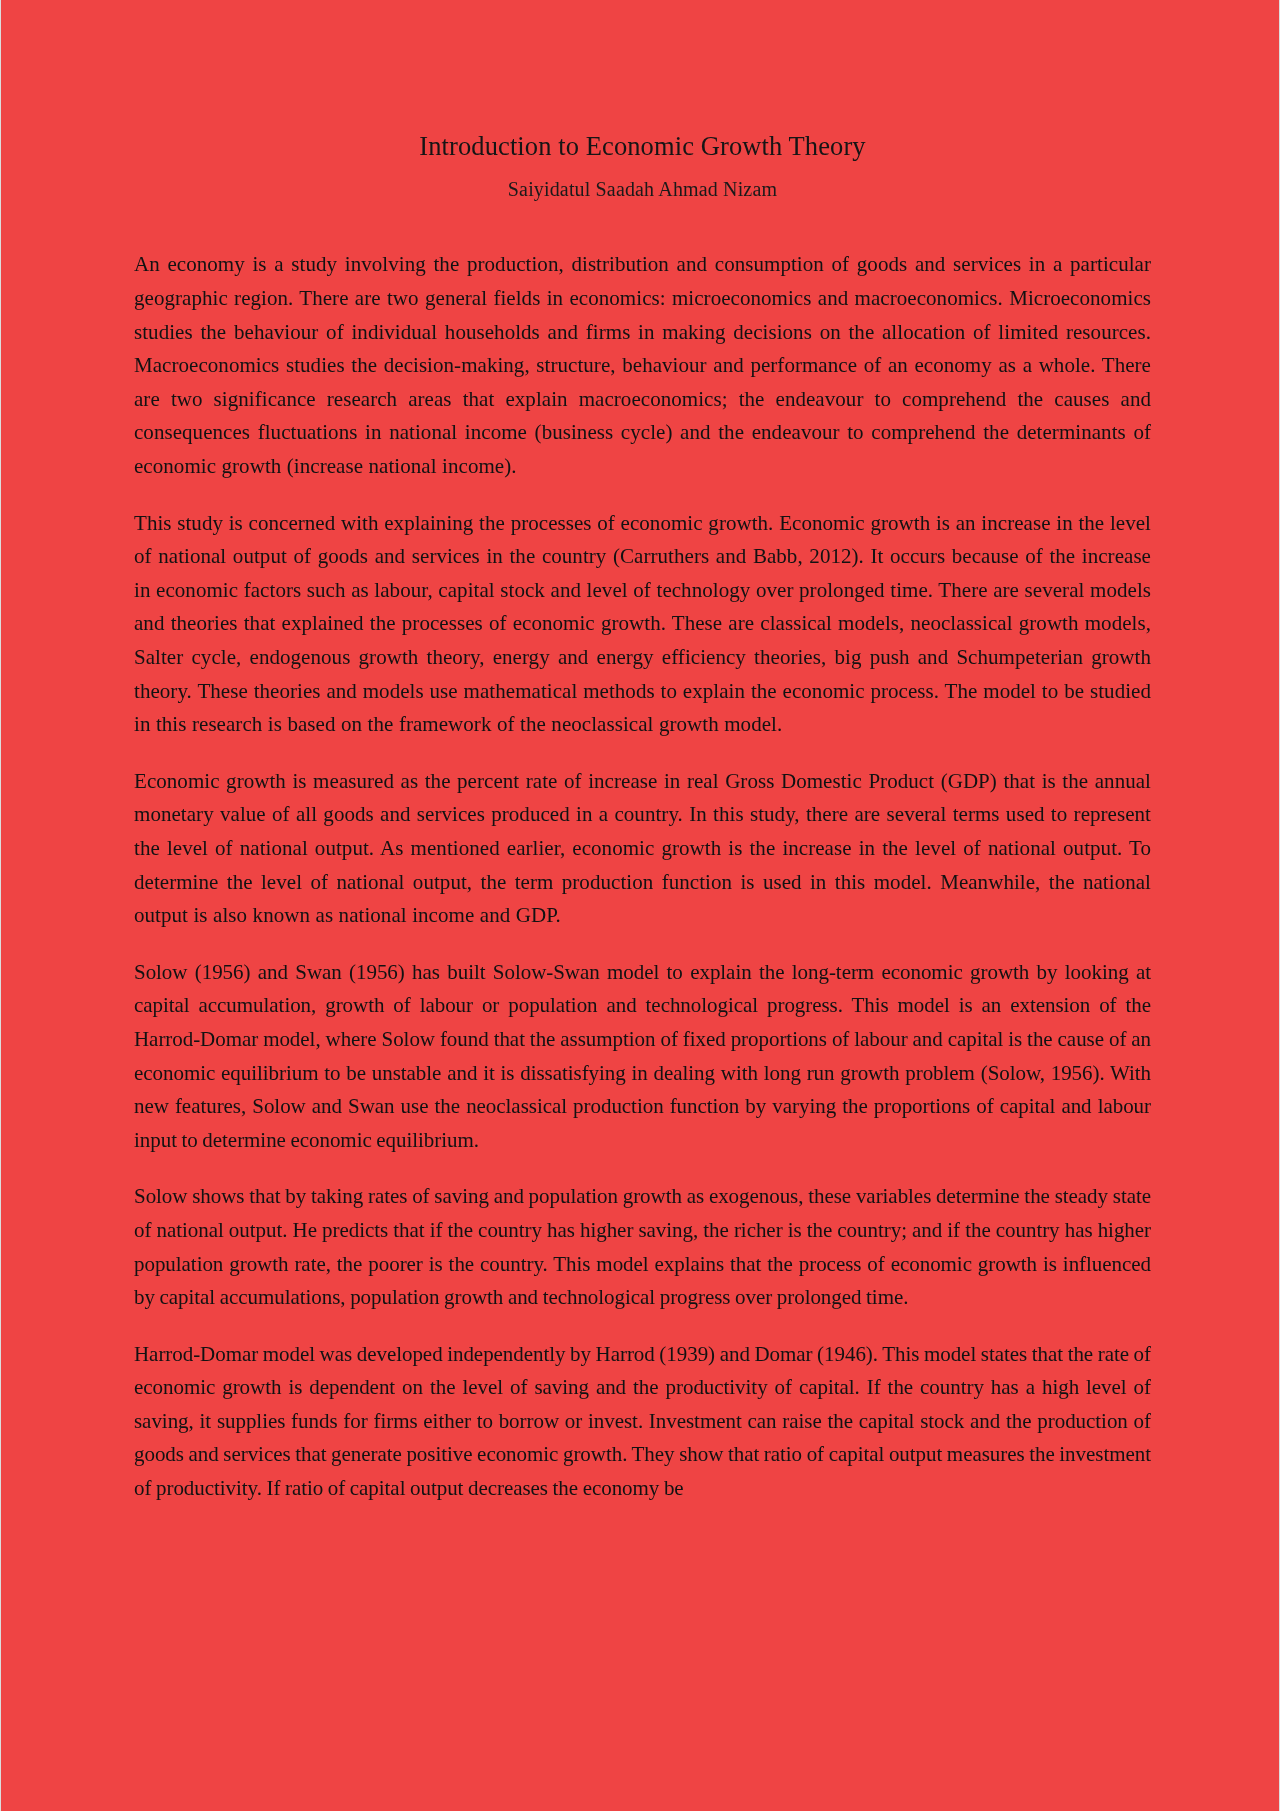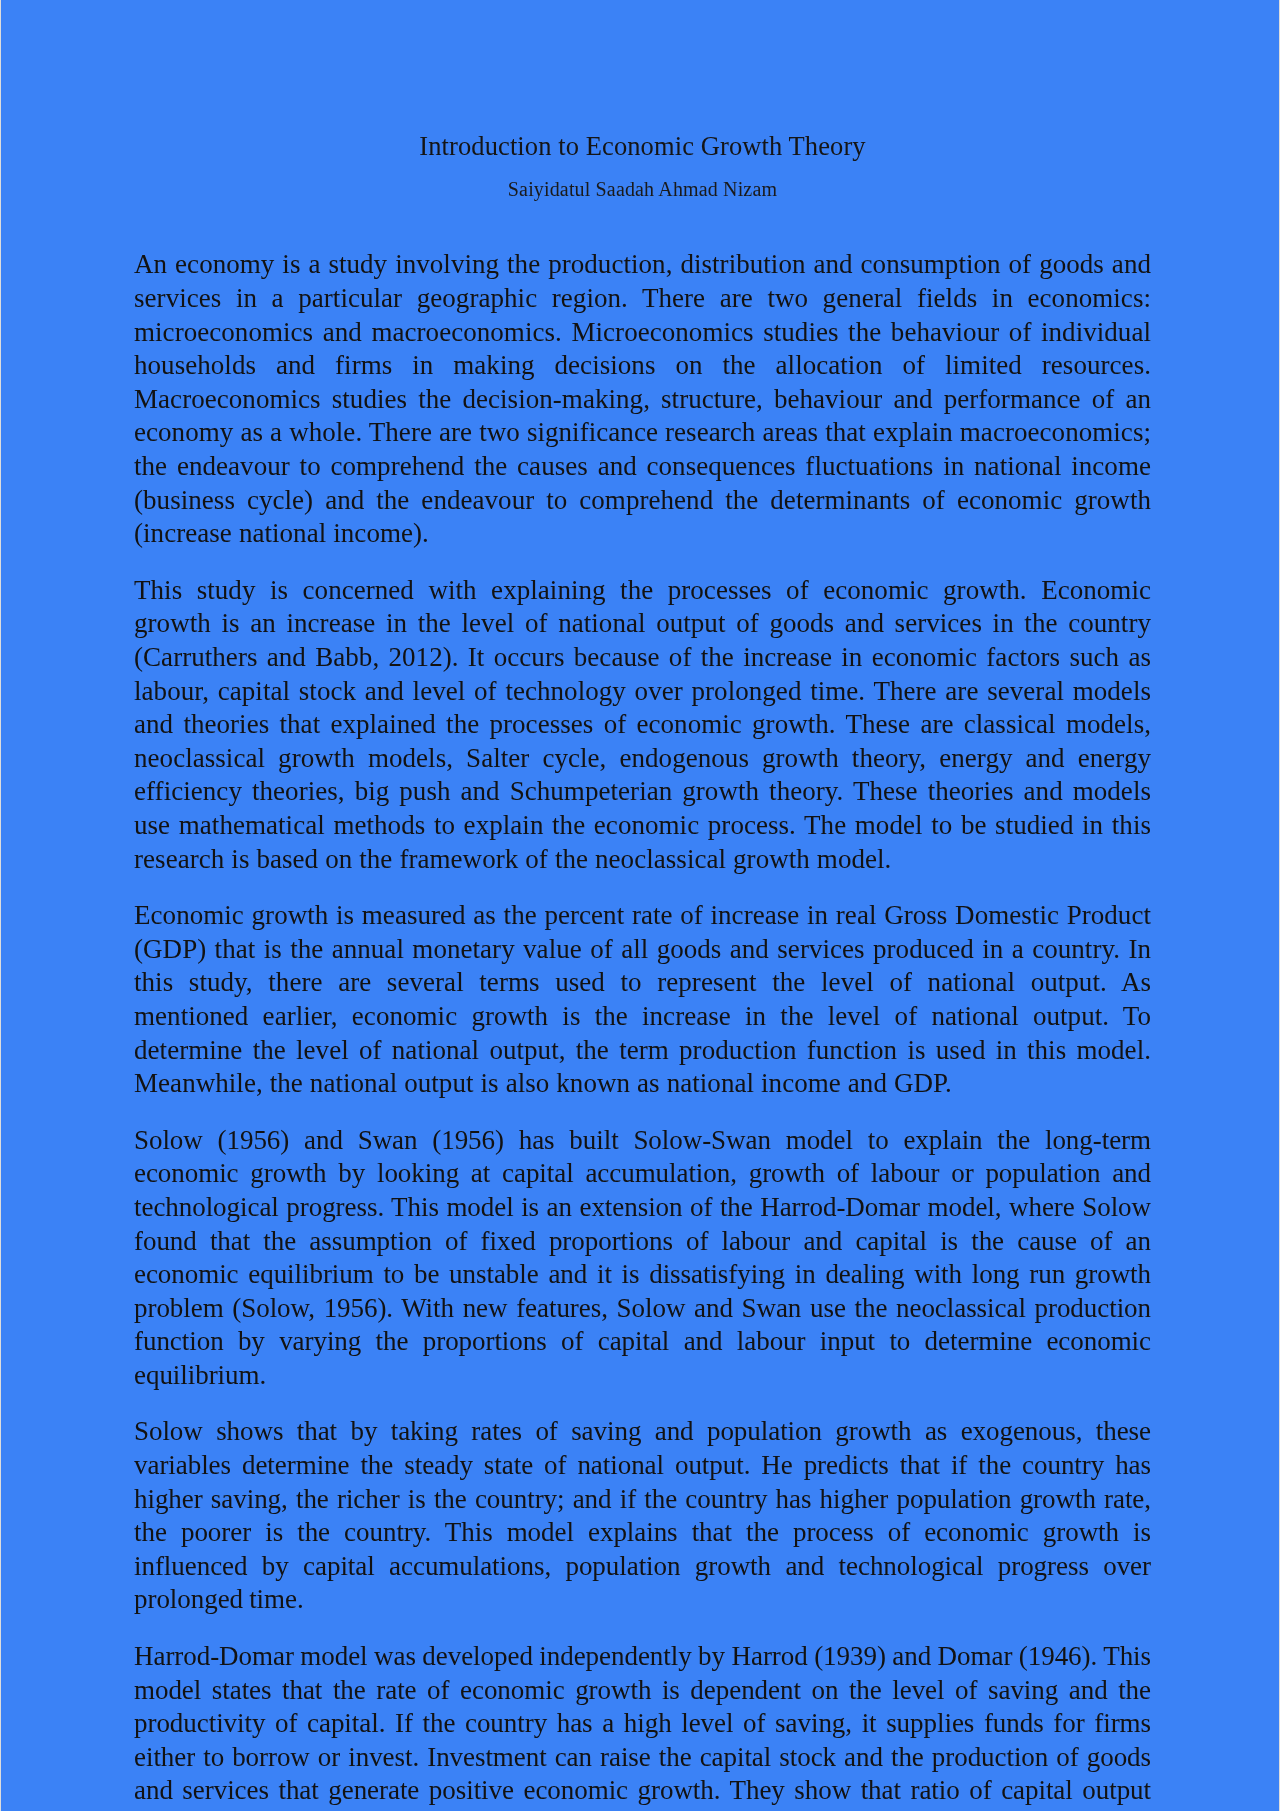--- a/index.html
+++ b/index.html
@@ -14,21 +14,21 @@
     color: #000000;
     -webkit-font-smoothing: antialiased;
   }
 
   
   .page-sheet {
     position: relative;
     box-sizing: border-box;
     width: 1280px;
     height: 1811px;
-    background: #3b82f6;
+    background: #ef4444;
     border-left: 1px solid #dcdcdc;
     border-right: 1px solid #dcdcdc;
     overflow: hidden;
   }
 
   .page-body {
     position: absolute;
     left: 133px;
     top: 0;
     width: 1017px;
@@ -54,21 +54,21 @@
     letter-spacing: 0.15px;
     color: #1a1a1a;
   }
 
   
   .body-copy {
     margin-top: 47px;
   }
   .para {
     margin: 0 0 23px 0;
-    font-size: 27px;
+    font-size: 21px;
     line-height: 33.6px;
     text-align: justify;
     text-justify: inter-word;
     color: #121212;
     letter-spacing: 0.05px;
     word-spacing: 0.2px;
   }
   .para:last-child {
     margin-bottom: 12px;
   }

